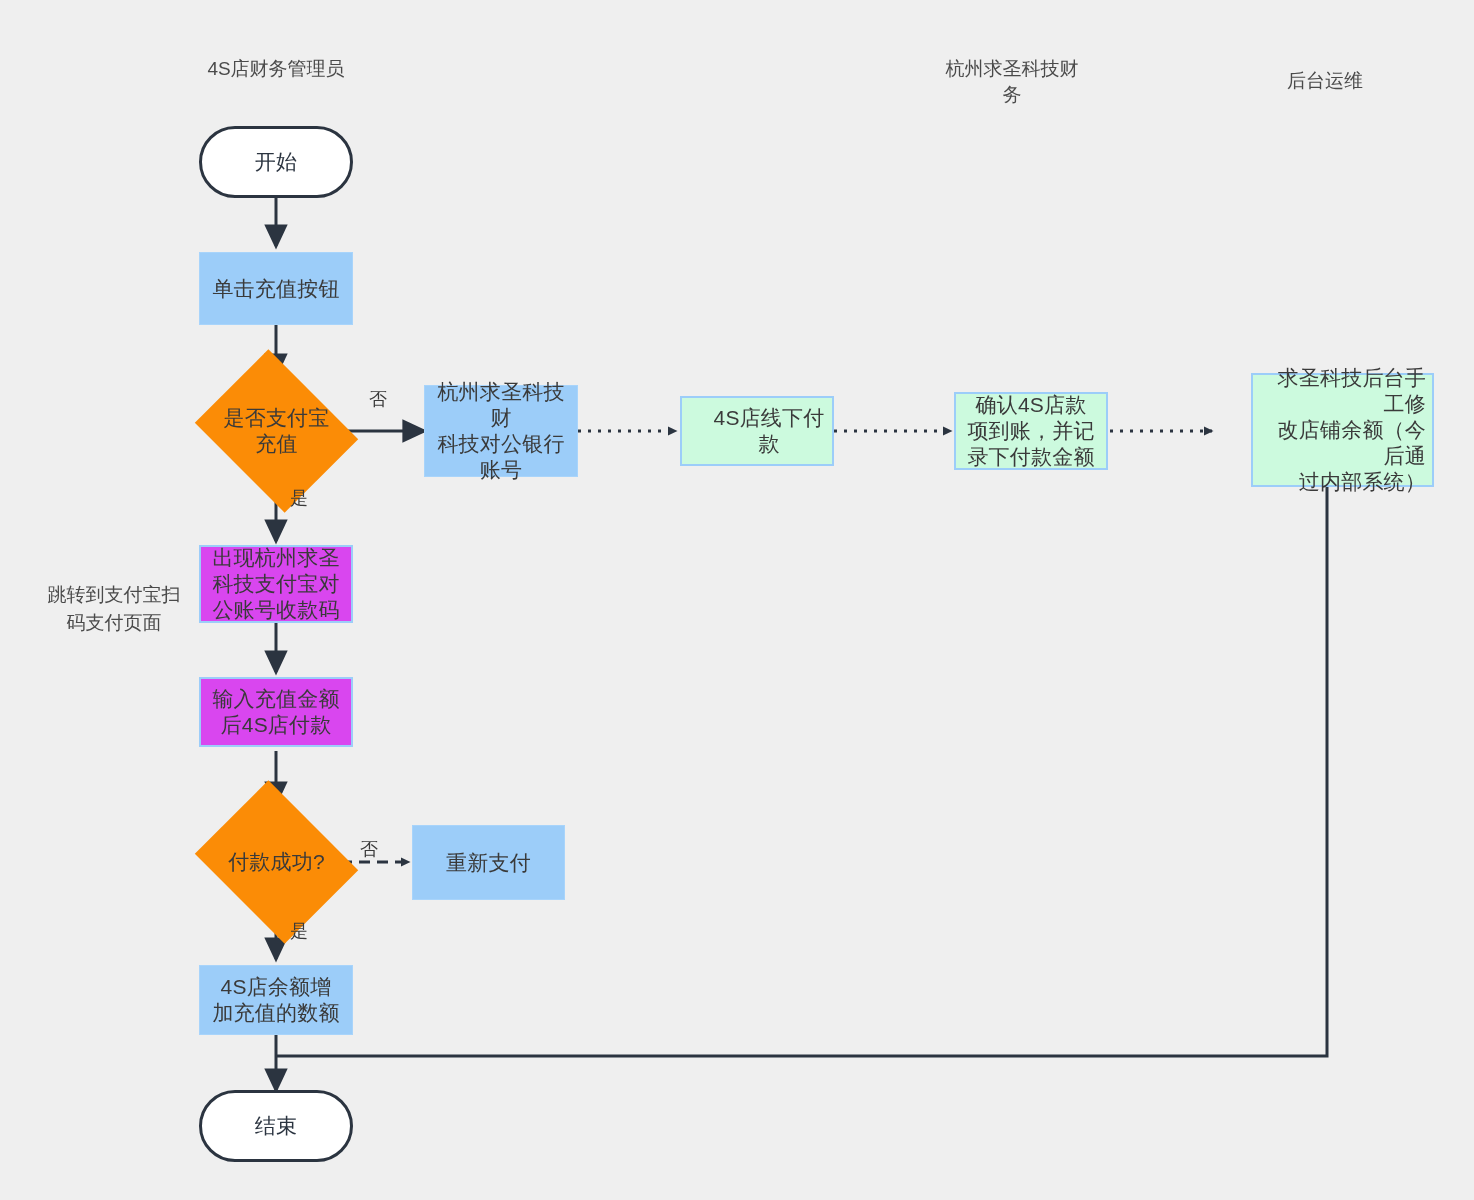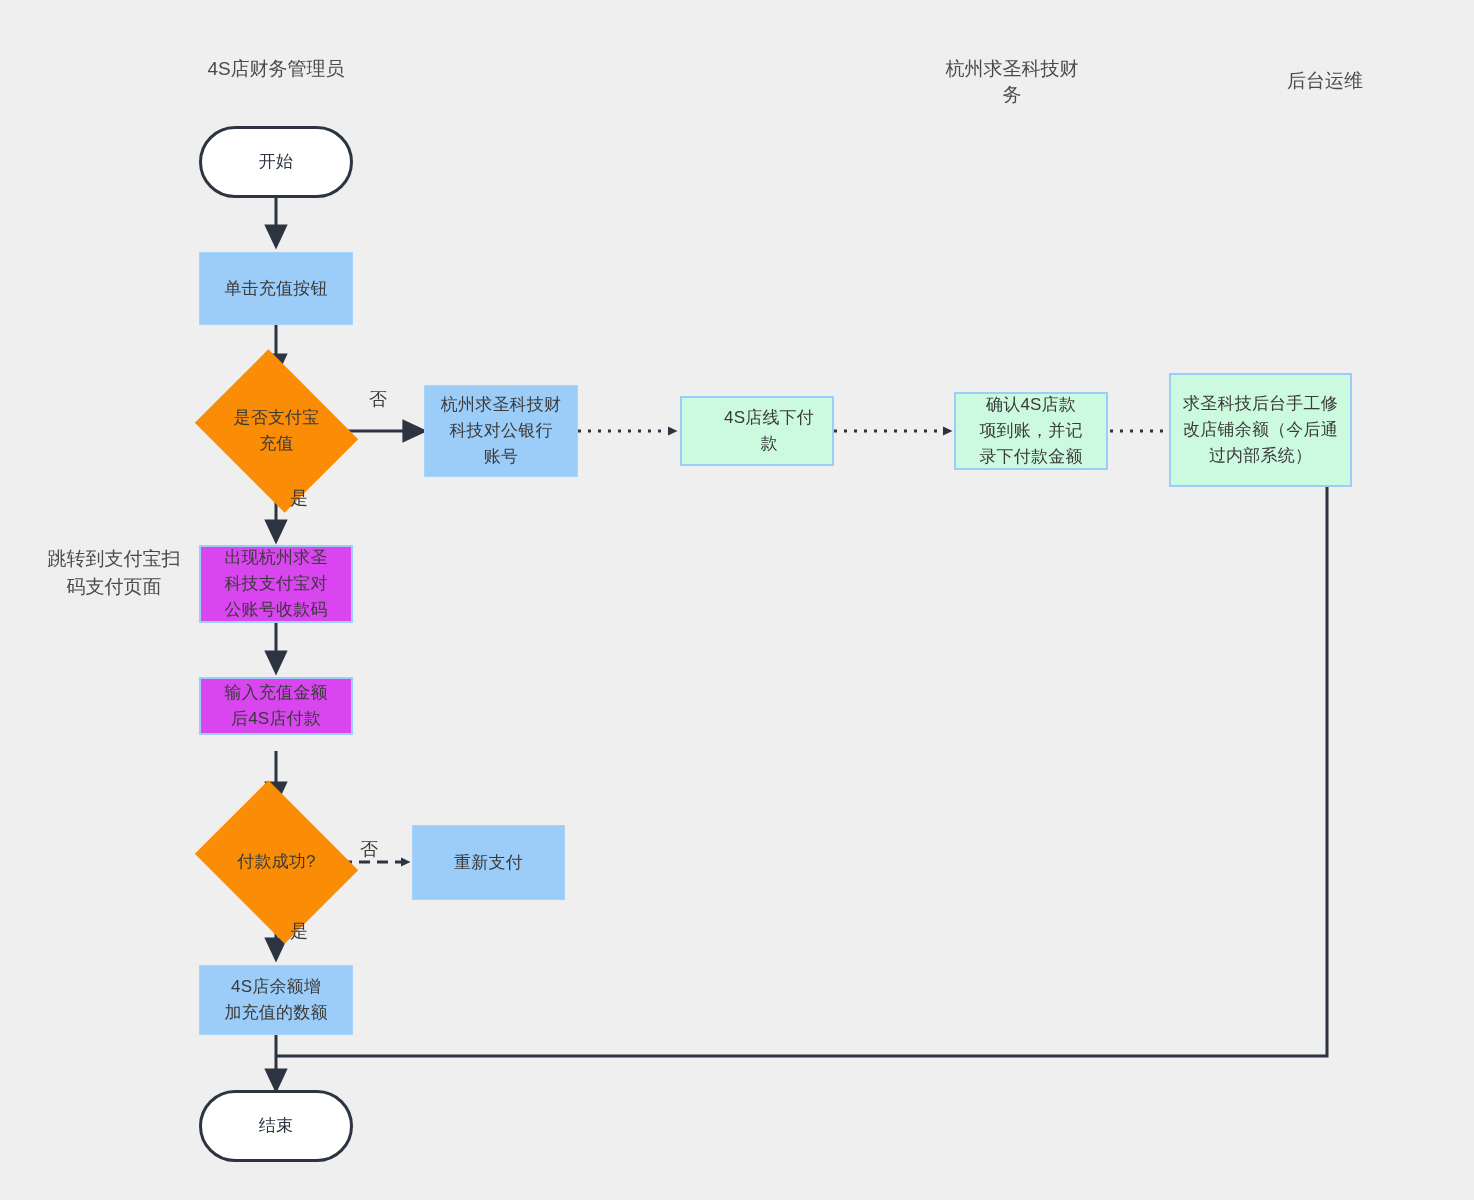--- a/index.html
+++ b/index.html
@@ -28,21 +28,21 @@
     pointer-events: none;
   }
   .node {
     position: absolute;
     box-sizing: border-box;
     display: flex;
     align-items: center;
     justify-content: center;
     text-align: center;
     color: #3a3a3a;
-    font-size: 17px;
+    font-size: 21px;
     line-height: 26px;
     letter-spacing: 0.2px;
   }
   .node-terminal {
     background: #ffffff;
     border: 3px solid #2b3440;
     border-radius: 36px;
     color: #2b3440;
   }
   .node-process-blue {
@@ -90,20 +90,21 @@
     color: #3a3a3a;
     background: transparent;
     white-space: nowrap;
   }
   .free-label {
     position: absolute;
     text-align: center;
     font-size: 19px;
     line-height: 28px;
     color: #4a4a4a;
+    margin-top: 36px;
   }
   .node-inner {
     padding: 0 6px;
   }
 </style>
 </head>
 <body>
 
 <div id="canvas">
 
@@ -192,37 +193,37 @@
   </div>
 
   <div class="node node-process-mint" style="left:954px; top:392px; width:154px; height:78px;">
     <div class="node-inner">
       <div>确认4S店款</div>
       <div>项到账，并记</div>
       <div>录下付款金额</div>
     </div>
   </div>
 
-  <div class="node node-process-mint" style="left:1169px; top:373px; width:183px; height:114px;">
+  <div class="node node-process-mint" style="left:1251px; top:373px; width:183px; height:114px;text-align:right;">
     <div class="node-inner">
       <div>求圣科技后台手工修</div>
       <div>改店铺余额（今后通</div>
       <div>过内部系统）</div>
     </div>
   </div>
 
   <div class="node node-process-green" style="left:199px; top:545px; width:154px; height:78px;">
     <div class="node-inner">
       <div>出现杭州求圣</div>
       <div>科技支付宝对</div>
       <div>公账号收款码</div>
     </div>
   </div>
 
-  <div class="node node-process-green" style="left:199px; top:677px; width:154px; height:58px;">
+  <div class="node node-process-green" style="left:199px; top:677px; width:154px; height:70px;">
     <div class="node-inner">
       <div>输入充值金额</div>
       <div>后4S店付款</div>
     </div>
   </div>
 
   <div class="node node-process-blue" style="left:412px; top:825px; width:153px; height:75px;">
     <span class="node-inner">重新支付</span>
   </div>
 

